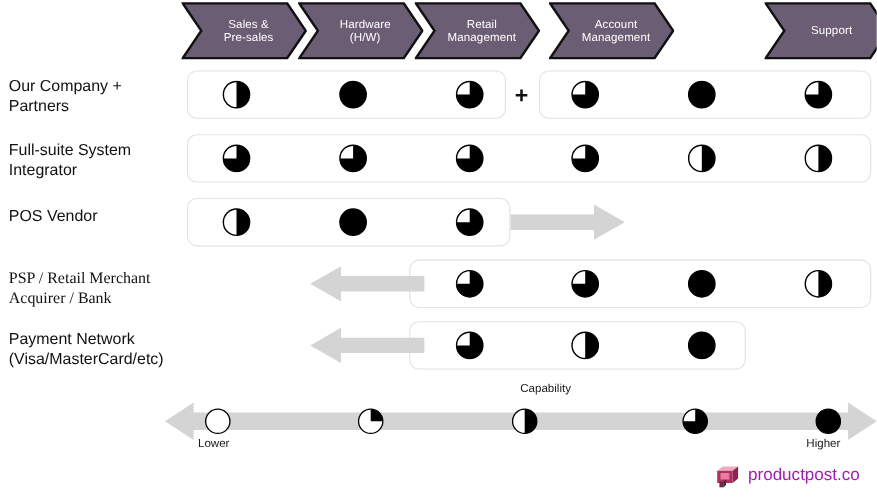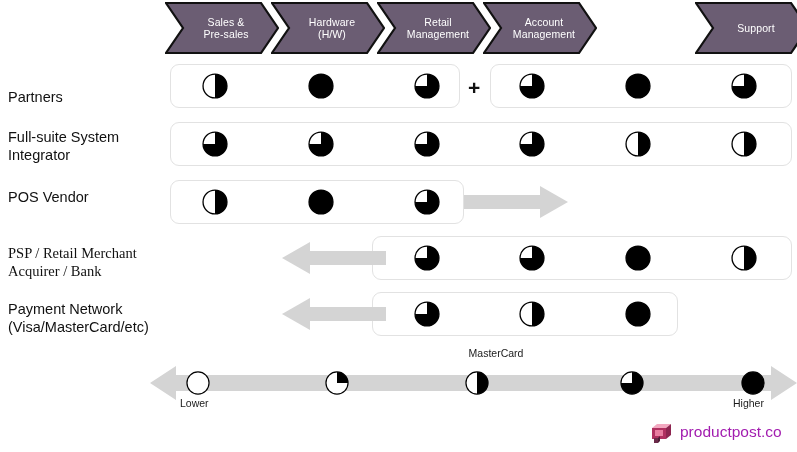--- a/index.html
+++ b/index.html
@@ -156,36 +156,36 @@
         <path d="M1,1 L96,1 L113,26 L96,51 L1,51 L18,26 Z" fill="#6b5d73" stroke="#111111" stroke-width="2.2"></path>
       </svg>
       <div class="chev-label"><span>Hardware</span><br><span>(H/W)</span></div>
     </div>
     <div class="chevron" style="left:212px;width:114px;">
       <svg width="114" height="52" viewBox="0 0 114 52">
         <path d="M1,1 L96,1 L113,26 L96,51 L1,51 L18,26 Z" fill="#6b5d73" stroke="#111111" stroke-width="2.2"></path>
       </svg>
       <div class="chev-label"><span>Retail</span><br><span>Management</span></div>
     </div>
-    <div class="chevron" style="left:318px;width:114px;justify-content:flex-end;">
+    <div class="chevron" style="left:334px;width:114px;justify-content:flex-end;">
       <svg width="114" height="52" viewBox="0 0 114 52">
         <path d="M1,1 L96,1 L113,26 L96,51 L1,51 L18,26 Z" fill="#6b5d73" stroke="#111111" stroke-width="2.2"></path>
       </svg>
       <div class="chev-label"><span>Account</span><br><span>Management</span></div>
     </div>
     <div class="chevron" style="left:530px;width:114px;">
       <svg width="114" height="52" viewBox="0 0 114 52">
         <path d="M1,1 L96,1 L113,26 L96,51 L1,51 L18,26 Z" fill="#6b5d73" stroke="#111111" stroke-width="2.2"></path>
       </svg>
       <div class="chev-label"><span>Support</span></div>
     </div>
   </div>
 
   <div class="row-label" style="top:70px;">
-    <br><span>Partners</span>
+    <span>Our Company +</span><br><span>Partners</span>
   </div>
   <div class="row-label" style="top:128px;">
     <span>Full-suite System</span><br><span>Integrator</span>
   </div>
   <div class="row-label" style="top:188px;">
     <span>POS Vendor</span>
   </div>
   <div class="row-label" style="top:244px;font-family:Liberation Serif, serif;">
     <span>PSP / Retail Merchant</span><br><span>Acquirer / Bank</span>
   </div>
@@ -295,21 +295,21 @@
     <path d="M50,50 L50,4 A46,46 0 1 1 4,50 Z" fill="#000000"></path>
   </svg>
   <svg class="ball" style="left:532px;top:314px;" viewBox="0 0 100 100">
     <circle cx="50" cy="50" r="46" fill="#ffffff" stroke="#000000" stroke-width="5"></circle>
     <path d="M50,50 L50,4 A46,46 0 0 1 50,96 Z" fill="#000000"></path>
   </svg>
   <svg class="ball" style="left:638px;top:314px;" viewBox="0 0 100 100">
     <circle cx="50" cy="50" r="46" fill="#000000" stroke="#000000" stroke-width="5"></circle>
   </svg>
 
-  <div class="legend-caption" style="left:446px;top:347px;width:100px;">MasterCard</div>
+  <div class="legend-caption" style="left:446px;top:347px;width:100px;">Capability</div>
 
   <svg class="legend-axis" viewBox="0 0 647 40">
     <path d="M0,20 L26,3 L26,12 L621,12 L621,3 L647,20 L621,37 L621,28 L26,28 L26,37 Z" fill="#d4d4d4"></path>
   </svg>
 
   <svg class="ball small" style="left:198px;top:383px;" viewBox="0 0 100 100">
     <circle cx="50" cy="50" r="46" fill="#ffffff" stroke="#000000" stroke-width="5"></circle>
   </svg>
   <svg class="ball small" style="left:337px;top:383px;" viewBox="0 0 100 100">
     <circle cx="50" cy="50" r="46" fill="#ffffff" stroke="#000000" stroke-width="5"></circle>

